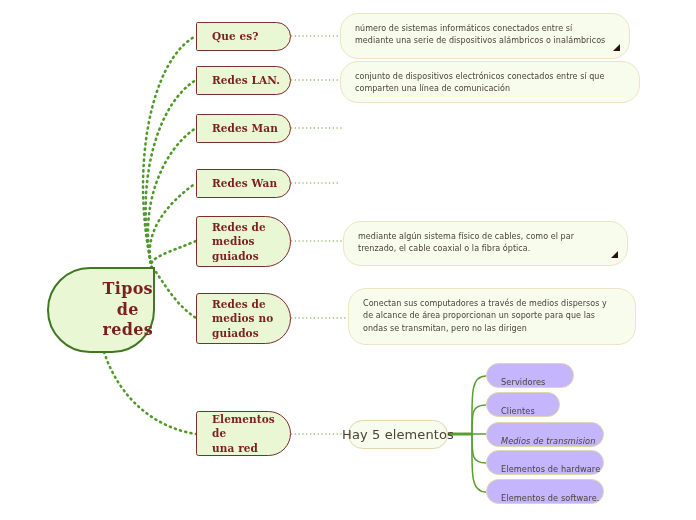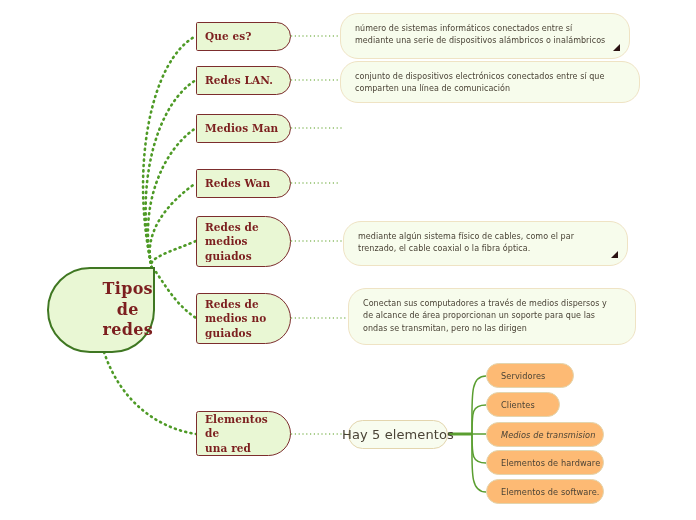--- a/index.html
+++ b/index.html
@@ -55,21 +55,21 @@
     display: flex;
     align-items: center;
     z-index: 4;
   }
   .topic-label {
     font-family: "DejaVu Serif", "Liberation Serif", serif;
     font-weight: bold;
     font-size: 10.5px;
     line-height: 1.35;
     color: #7c1f1f;
-    padding-left: 8px;
+    padding-left: 15px;
     padding-right: 8px;
     letter-spacing: 0.1px;
   }
 
   
   .note-box {
     position: absolute;
     box-sizing: border-box;
     background: #f7fcec;
     border: 1.4px solid #efe3c4;
@@ -109,25 +109,25 @@
   .pill-label {
     font-family: "DejaVu Sans", "Liberation Sans", sans-serif;
     font-size: 13px;
     color: #4a4336;
     letter-spacing: 0.1px;
     white-space: nowrap;
   }
   .leaf-node {
     position: absolute;
     box-sizing: border-box;
-    background: #fdba74;
+    background: #c4b5fd;
     border: 1.4px solid #e3d5ae;
     border-radius: 20px;
     display: flex;
-    align-items: center;
+    align-items: flex-end;
     z-index: 4;
   }
   .leaf-label {
     font-family: "DejaVu Sans", "Liberation Sans", sans-serif;
     font-size: 8.2px;
     color: #4a4336;
     padding-left: 14px;
     letter-spacing: 0.1px;
     white-space: nowrap;
   }
@@ -176,21 +176,21 @@
 
   <div class="topic-node" style="left:196px; top:22px; width:95px; height:29px;">
     <span class="topic-label">Que es?</span>
   </div>
 
   <div class="topic-node" style="left:196px; top:66px; width:95px; height:29px;">
     <span class="topic-label">Redes LAN.</span>
   </div>
 
   <div class="topic-node" style="left:196px; top:114px; width:95px; height:29px;">
-    <span class="topic-label">Medios Man</span>
+    <span class="topic-label">Redes Man</span>
   </div>
 
   <div class="topic-node" style="left:196px; top:169px; width:95px; height:29px;">
     <span class="topic-label">Redes Wan</span>
   </div>
 
   <div class="topic-node" style="left:196px; top:216px; width:95px; height:51px;">
     <span class="topic-label">
       <div>Redes de</div>
       <div>medios</div>

